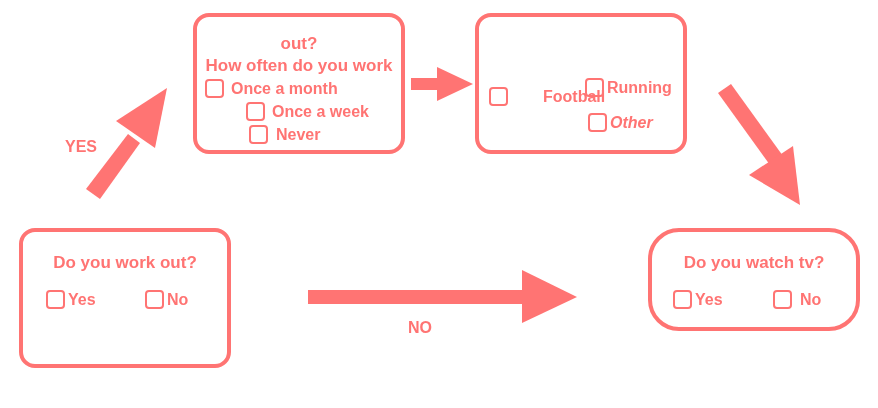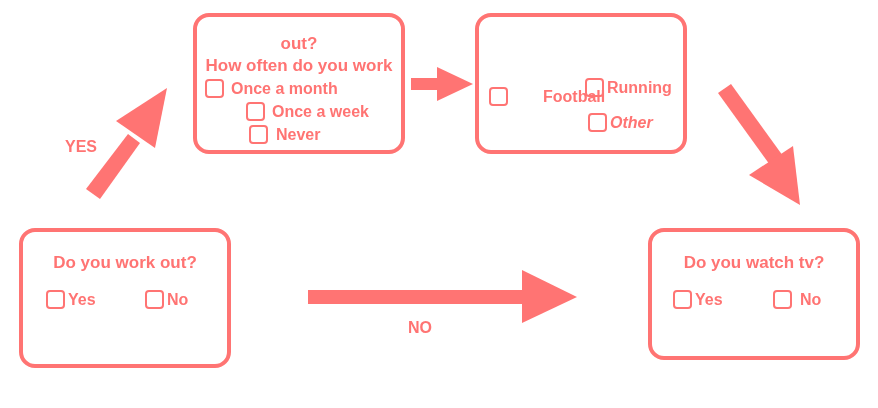--- a/index.html
+++ b/index.html
@@ -80,21 +80,21 @@
   <div class="opt" style="left:106px; top:61px;text-align:right;">
     <span class="cb"></span>
     <span>Running</span>
   </div>
   <div class="opt" style="left:109px; top:96px;font-style:italic;">
     <span class="cb"></span>
     <span>Other</span>
   </div>
 </div>
 
-<div class="box" style="left:648px; top:228px; width:212px; height:132px;">
+<div class="box" style="left:648px; top:228px; width:212px; height:103px;border-radius:31px;">
   <div class="title" style="left:0; right:0; top:20px;">Do you watch tv?</div>
   <div class="opt" style="left:21px; top:58px;">
     <span class="cb"></span>
     <span>Yes</span>
   </div>
   <div class="opt" style="left:121px; top:58px;">
     <span class="cb"></span>
     <span style="margin-left:5px;">No</span>
   </div>
 </div>

